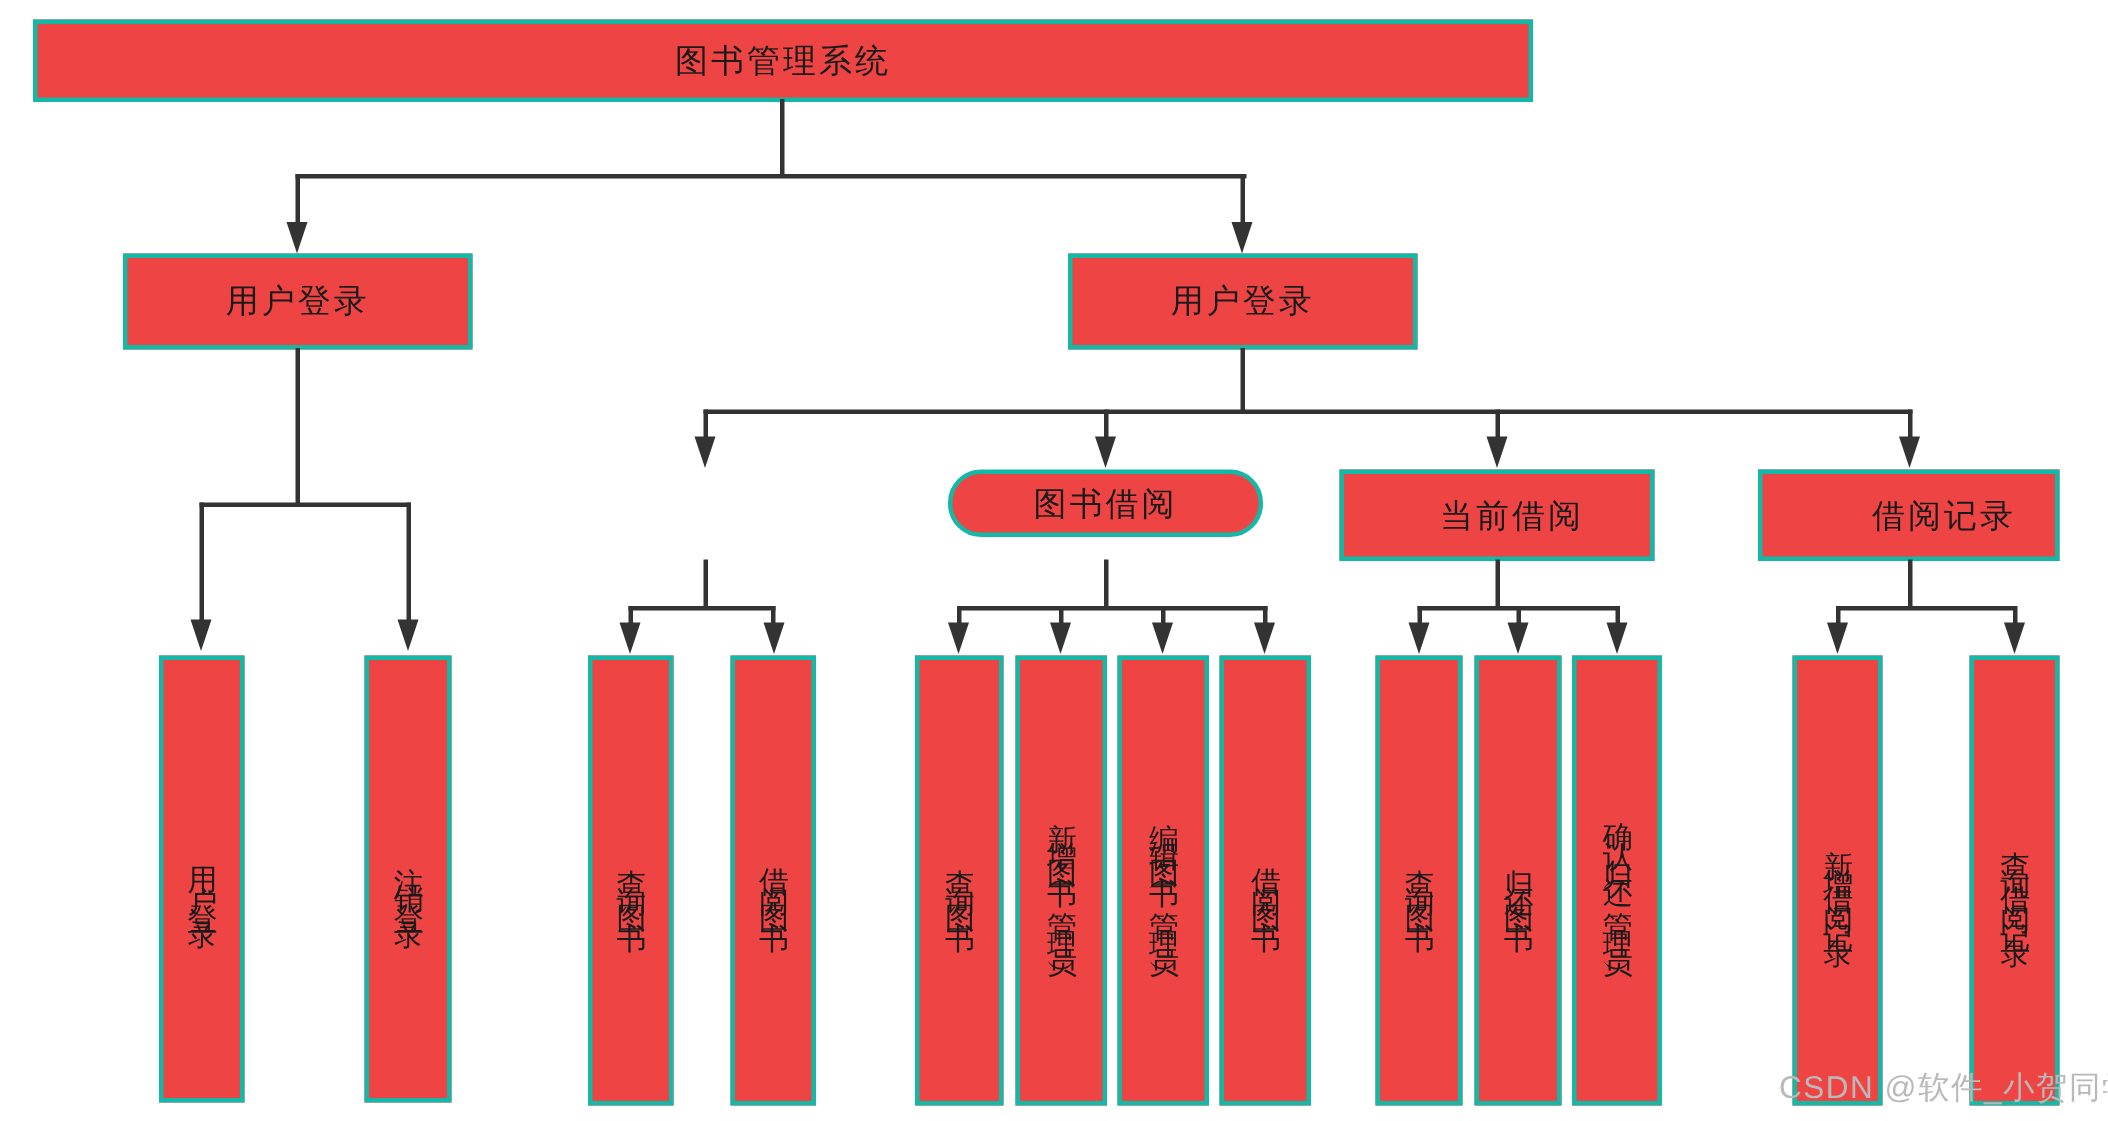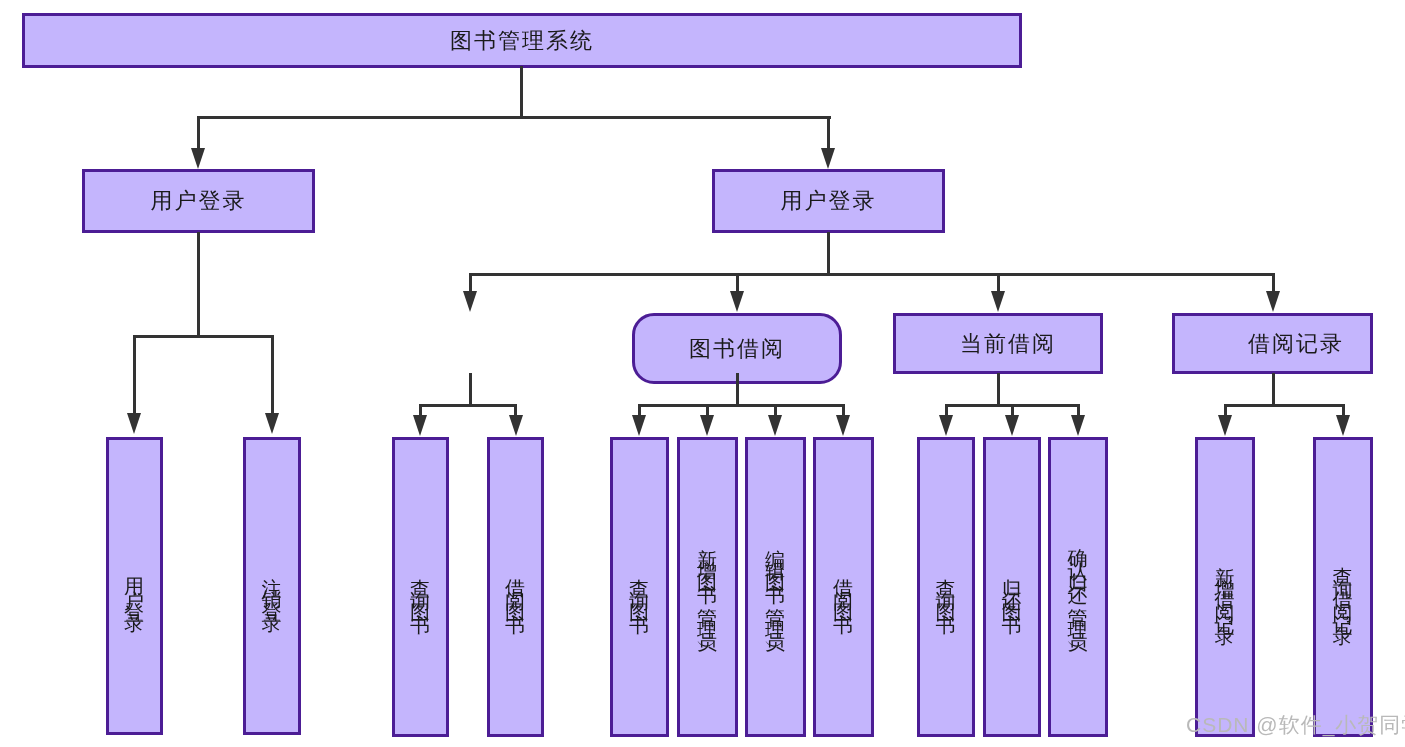--- a/index.html
+++ b/index.html
@@ -1,22 +1,22 @@
 <!DOCTYPE html>
 <html><head>
 <meta charset="utf-8">
 <style>
   html,body { margin:0; padding:0; background:#ffffff; }
   .stage {
     position:relative; width:1405px; height:747px; background:#ffffff;
     font-family:"Liberation Sans", sans-serif; overflow:hidden;
   }
   .box {
-    position:absolute; box-sizing:border-box; background:#c4b5fd;
-    border:3px solid #4c1d95; color:#1a1a1a;
+    position:absolute; box-sizing:border-box; background:#ef4444;
+    border:3px solid #14b8a6; color:#1a1a1a;
     display:flex; align-items:center; justify-content:center;
   }
   .hbox { font-size:22px; letter-spacing:2px; white-space:nowrap; }
   .vbox {
     writing-mode:vertical-rl; text-orientation:mixed;
     font-size:20px; letter-spacing:12px; line-height:1.1;
   }
   .vline { position:absolute; width:3px; background:#333333; }
   .hline { position:absolute; height:3px; background:#333333; }
   .arrowhead {
@@ -57,21 +57,21 @@
   <div class="hline" style="left:469px; top:273px; width:806px;"></div>
   <div class="vline" style="left:469px; top:273px; height:20px;"></div>
   <div class="arrowhead" style="left:463px; top:291px;"></div>
   <div class="vline" style="left:736px; top:273px; height:20px;"></div>
   <div class="arrowhead" style="left:730px; top:291px;"></div>
   <div class="vline" style="left:997px; top:273px; height:20px;"></div>
   <div class="arrowhead" style="left:991px; top:291px;"></div>
   <div class="vline" style="left:1272px; top:273px; height:20px;"></div>
   <div class="arrowhead" style="left:1266px; top:291px;"></div>
 
-  <div class="box hbox" style="left:632px; top:313px; width:210px; height:71px;border-radius:22px;">图书借阅</div>
+  <div class="box hbox" style="left:632px; top:313px; width:210px; height:45px;border-radius:22px;">图书借阅</div>
   <div class="box hbox" style="left:893px; top:313px; width:210px; height:61px;padding-left:20px;">当前借阅</div>
   <div class="box hbox" style="left:1172px; top:313px; width:201px; height:61px;padding-left:47px;">借阅记录</div>
 
   <div class="vline" style="left:469px; top:373px; height:33px;"></div>
   <div class="hline" style="left:419px; top:404px; width:98px;"></div>
   <div class="vline" style="left:419px; top:404px; height:14px;"></div>
   <div class="arrowhead" style="left:413px; top:415px;"></div>
   <div class="vline" style="left:514px; top:404px; height:14px;"></div>
   <div class="arrowhead" style="left:509px; top:415px;"></div>
 

